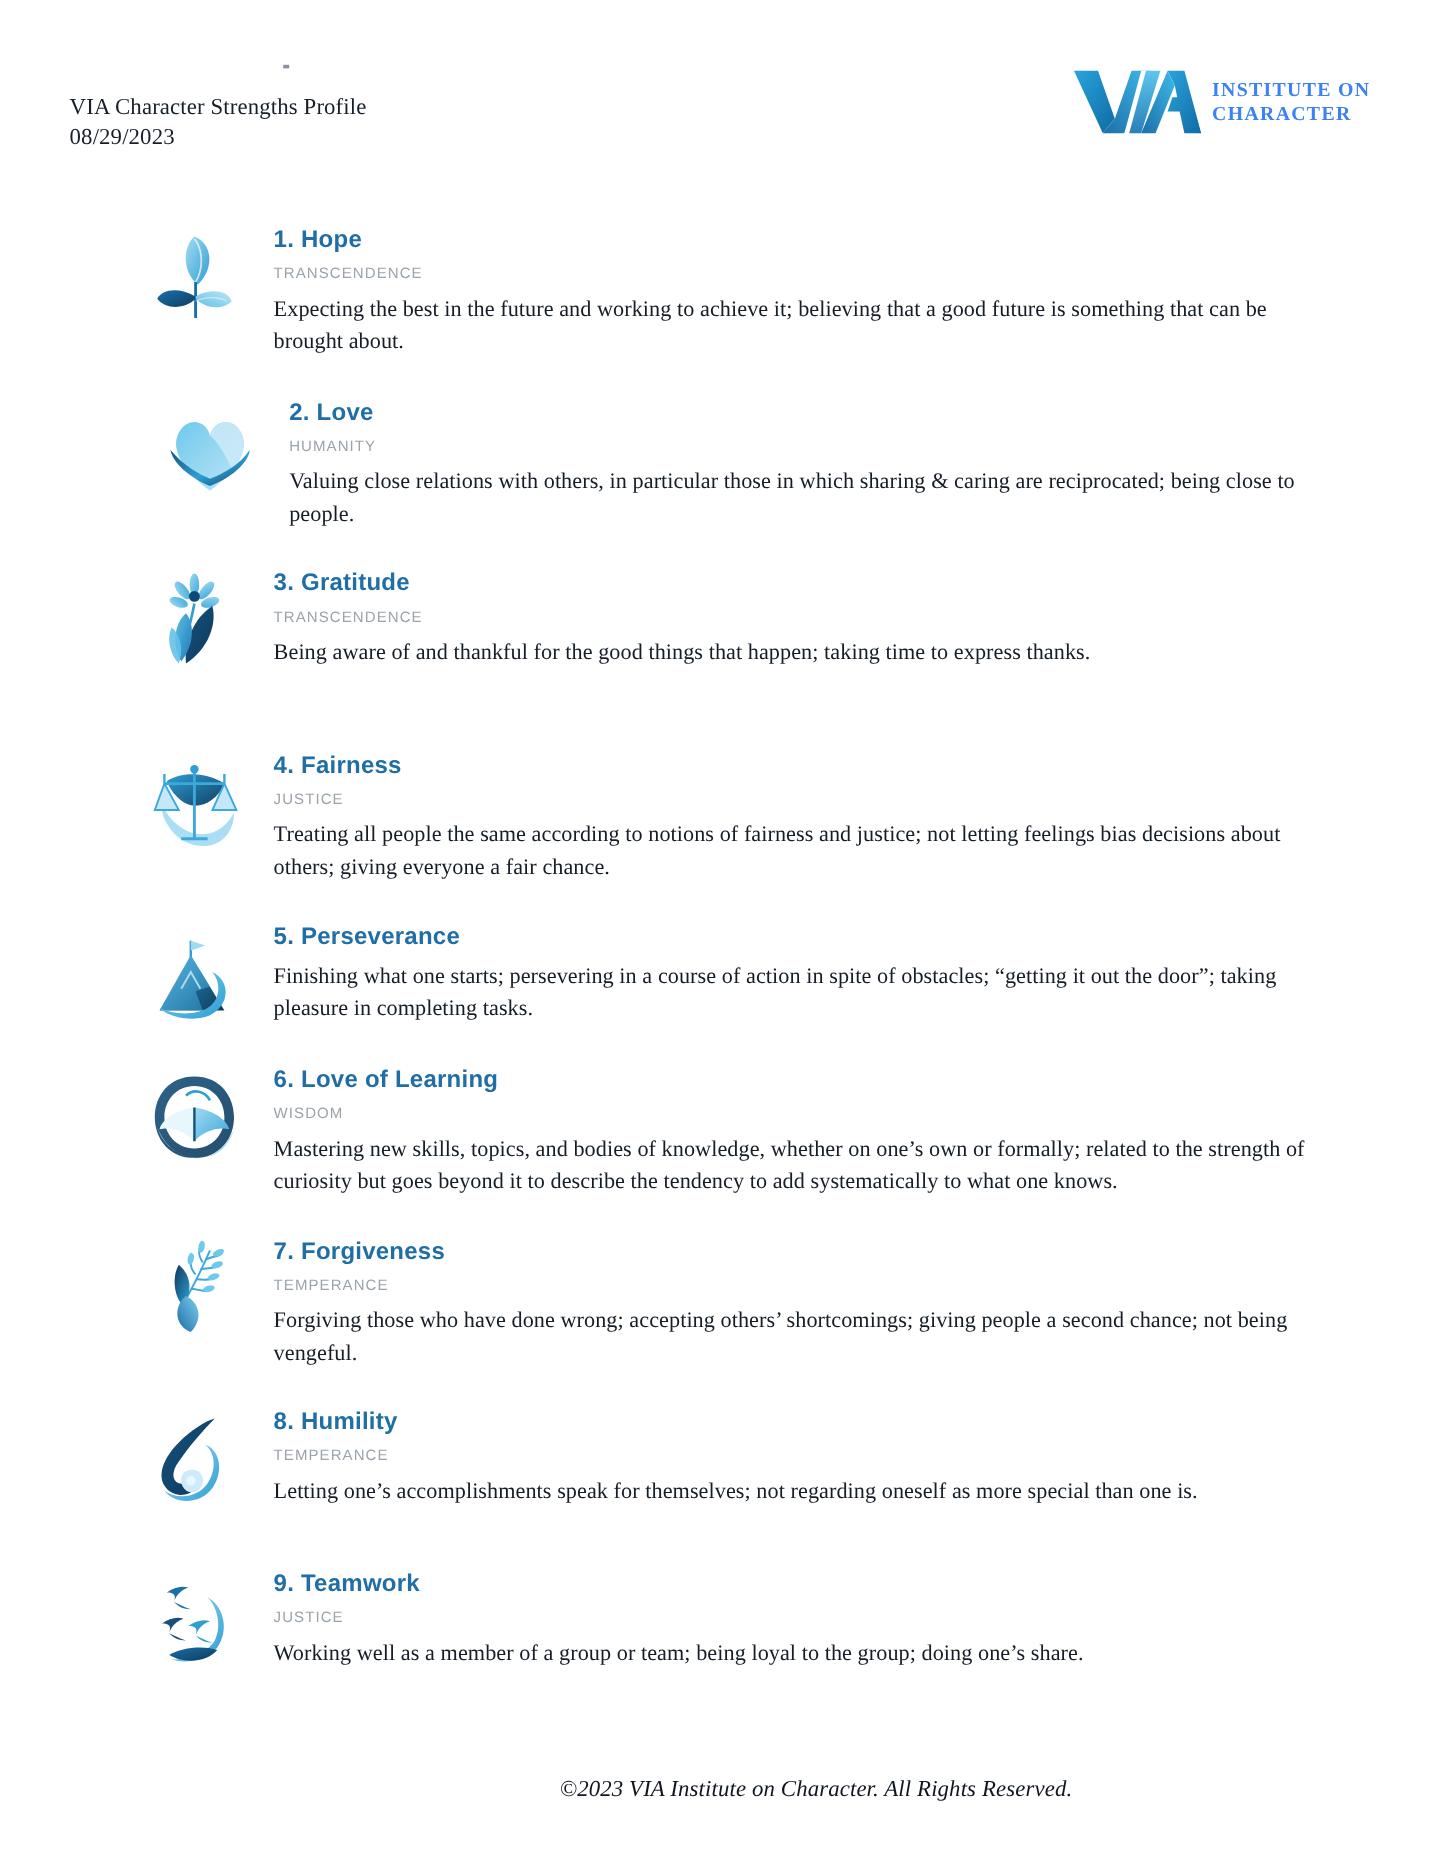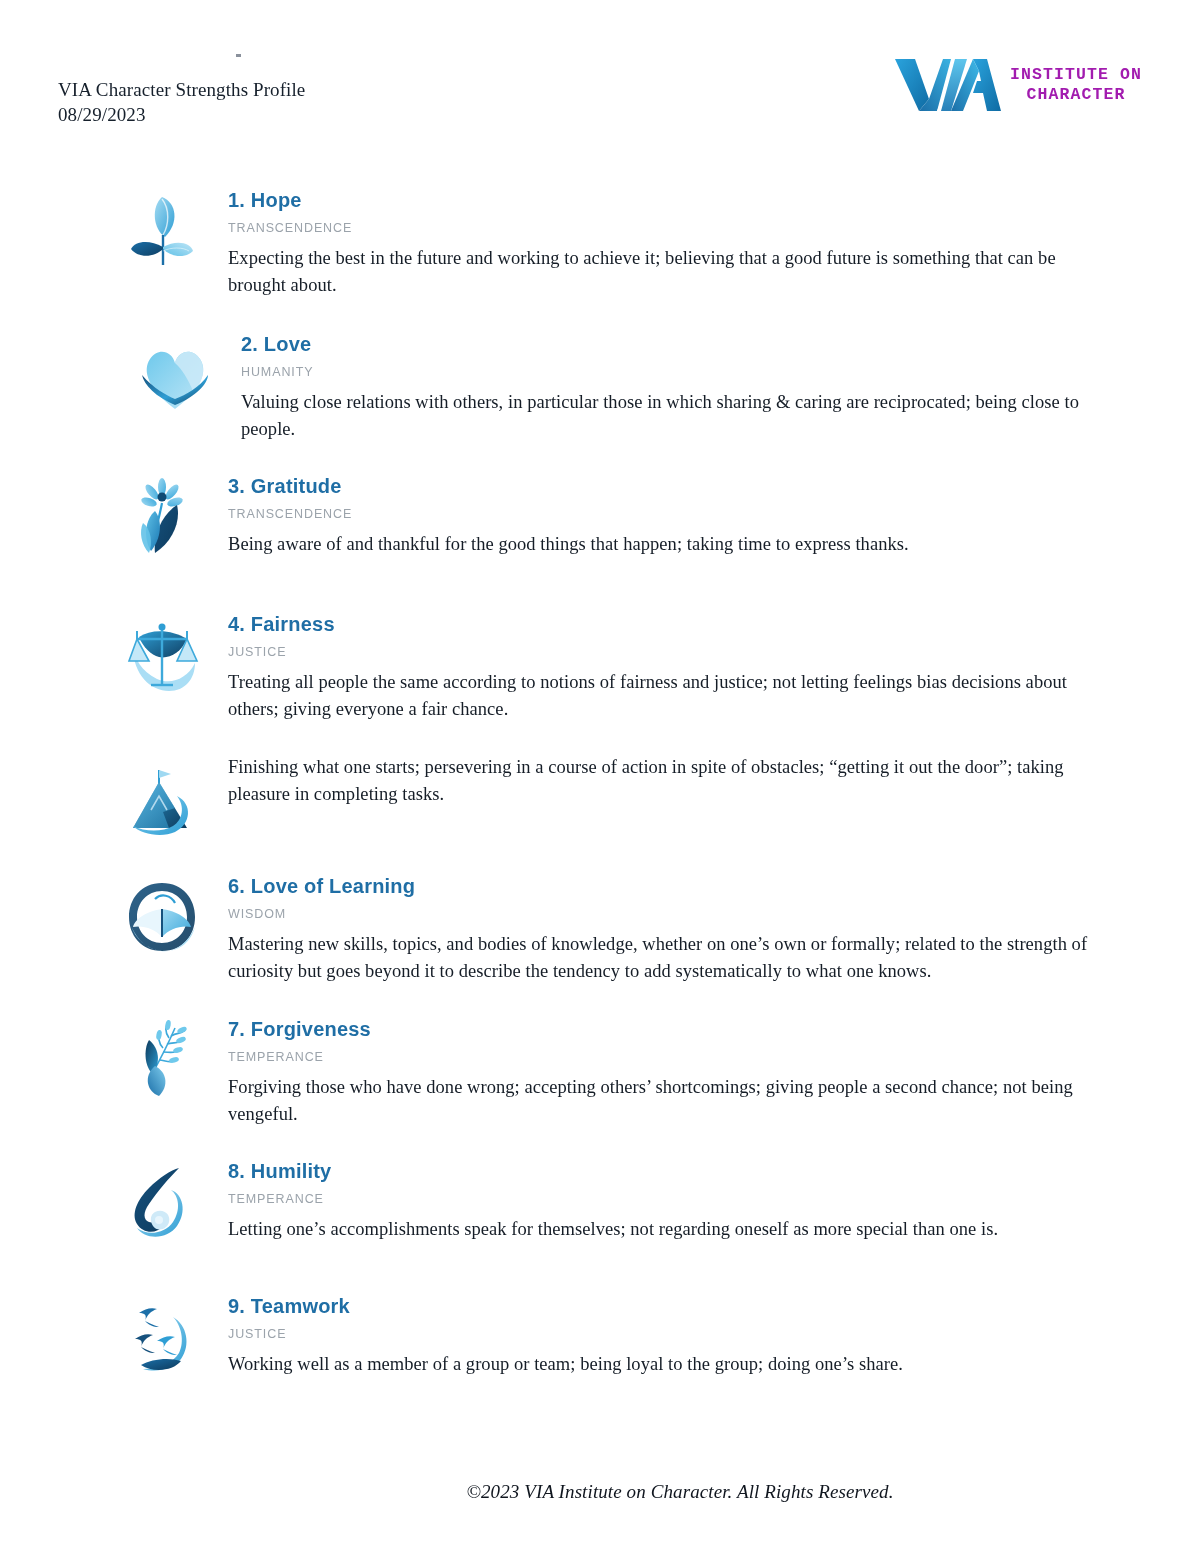--- a/index.html
+++ b/index.html
@@ -66,26 +66,25 @@
   }
   .logo-mark { display: block; }
   .logo-words {
     display: flex;
     flex-direction: column;
     justify-content: center;
     line-height: 1;
     padding-top: 2px;
   }
   .logo-line1, .logo-line2 {
-    font-family: Liberation Mono, monospace;
+    font-family: Liberation Serif, serif;
     font-weight: 700;
     letter-spacing: 1.1px;
-    color: #a21caf;
+    color: #3b82f6;
     font-size: 16.5px;
-    text-align: center;
   }
   .logo-line2 { margin-top: 3px; }
 
   
   .list {
     position: absolute;
     left: 0;
     top: 185px;
     width: 1108px;
   }
@@ -255,21 +254,21 @@
           <path d="M4 42 C16 56 28 62 37 66 C48 62 62 54 70 42 C70 50 58 64 37 72 C18 64 6 52 4 42 Z" fill="url(#g2b)"></path>
         </svg>
       </div>
       <div class="entry-body">
         <div class="entry-title">2. Love</div>
         <div class="entry-category">HUMANITY</div>
         <div class="entry-desc">Valuing close relations with others, in particular those in which sharing &amp; caring are reciprocated; being close to people.</div>
       </div>
     </div>
 
-    <div class="entry" style="margin-bottom:48px;">
+    <div class="entry" style="margin-bottom:62px;">
       <div class="entry-icon">
         <svg width="74" height="84" viewBox="0 0 74 84">
           <defs>
             <linearGradient id="g3a" x1="0" y1="0" x2="1" y2="1">
               <stop offset="0%" stop-color="#9fd9f2"></stop>
                 <stop offset="100%" stop-color="#3da9db"></stop>
             </linearGradient>
             <linearGradient id="g3b" x1="0" y1="0" x2="1" y2="1">
               <stop offset="0%" stop-color="#16517d"></stop>
                 <stop offset="100%" stop-color="#0d3a5c"></stop>
@@ -342,20 +341,21 @@
           </defs>
           <path d="M34 14 L34 30" stroke="#2f9ed4" stroke-width="2"></path>
           <path d="M34 14 L46 18 L34 22 Z" fill="#9fd9f2"></path>
           <path d="M34 26 L62 72 L8 72 Z" fill="url(#g5a)"></path>
           <path d="M34 26 L50 52 L38 56 L44 72 L8 72 Z" fill="url(#g5b)" opacity="0.55"></path>
           <path d="M26 54 L34 40 L42 54" stroke="#cfeaf8" stroke-width="1.6" fill="none" opacity="0.8"></path>
           <path d="M52 40 C68 48 66 68 50 76 C36 82 16 78 8 70 C20 76 38 76 48 70 C58 64 60 50 52 40 Z" fill="url(#g5b)"></path>
         </svg>
       </div>
       <div class="entry-body">
+        <div class="entry-title">5. Perseverance</div>
         <div class="entry-desc">Finishing what one starts; persevering in a course of action in spite of obstacles; “getting it out the door”; taking pleasure in completing tasks.</div>
       </div>
     </div>
 
     <div class="entry" style="margin-bottom:29px;">
       <div class="entry-icon">
         <svg width="74" height="84" viewBox="0 0 74 84">
           <defs>
             <linearGradient id="g6a" x1="0" y1="0" x2="1" y2="1">
               <stop offset="0%" stop-color="#16517d"></stop>

